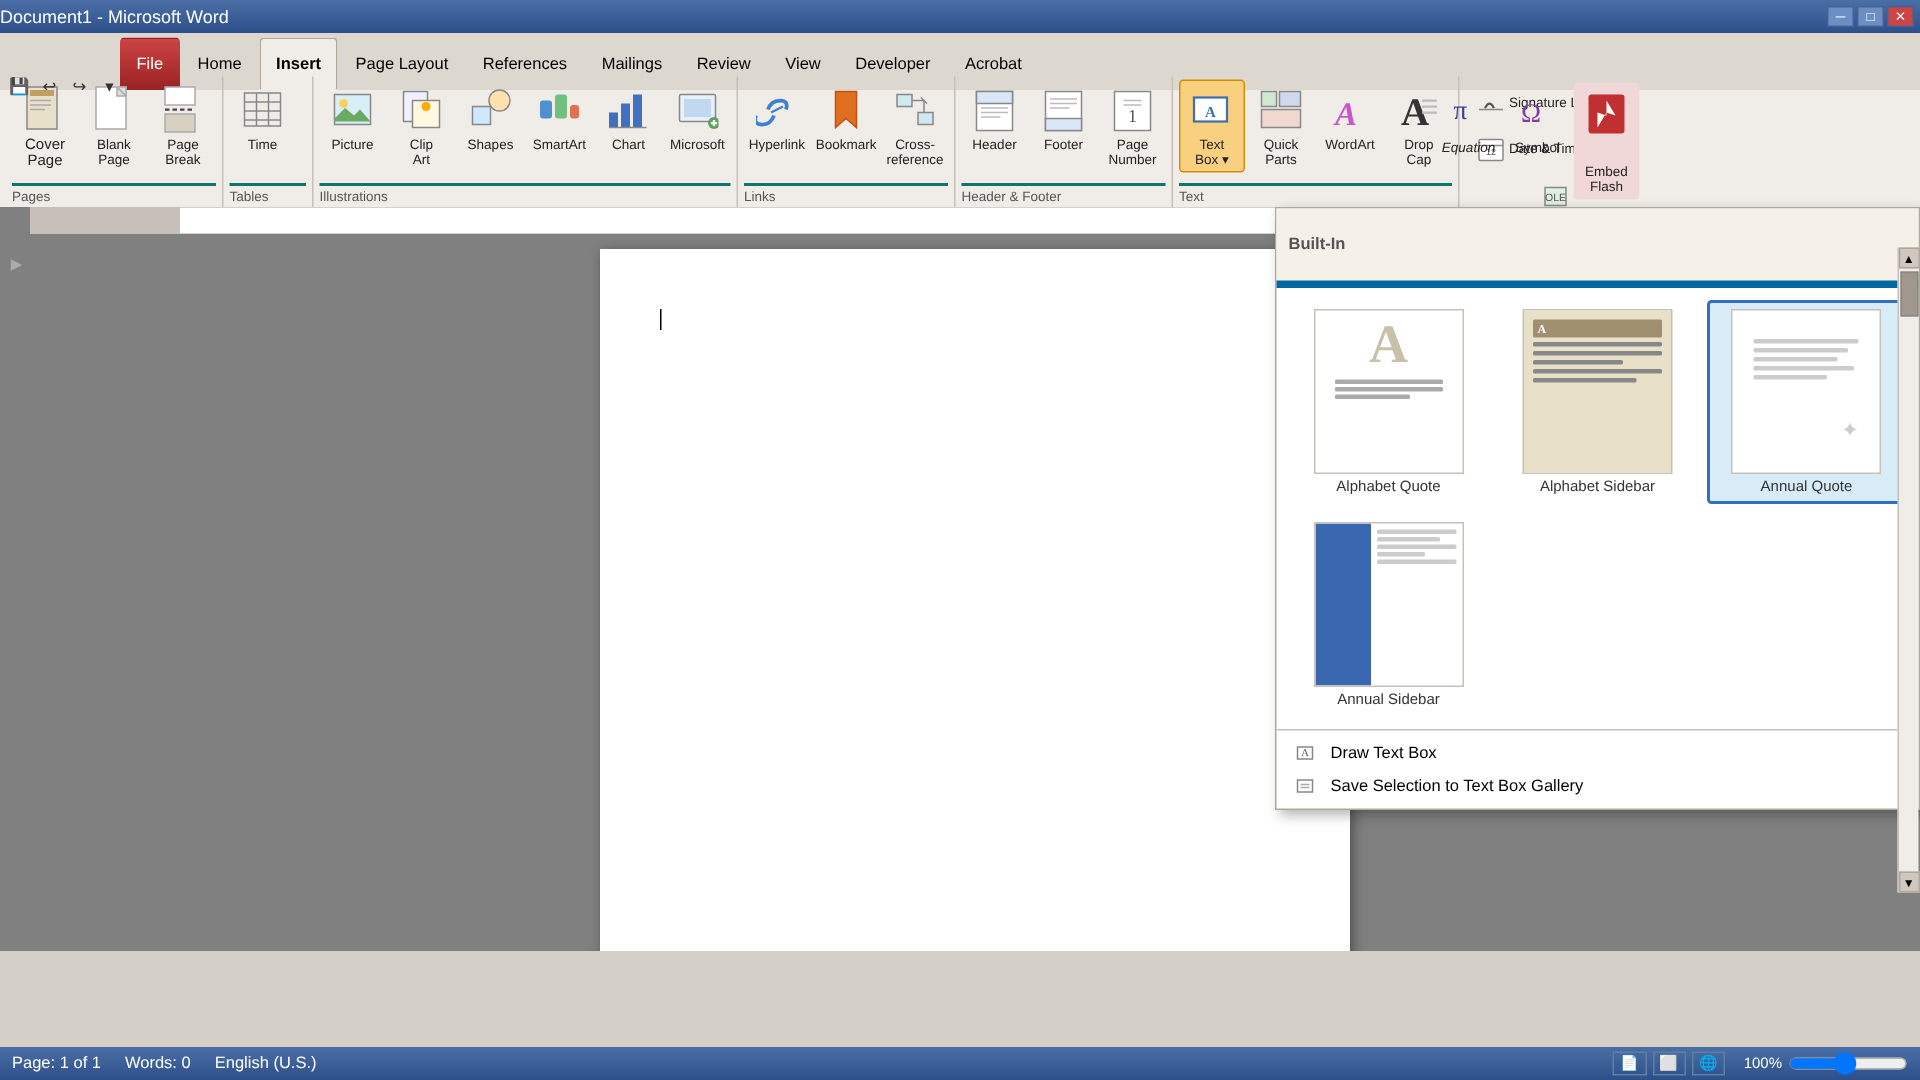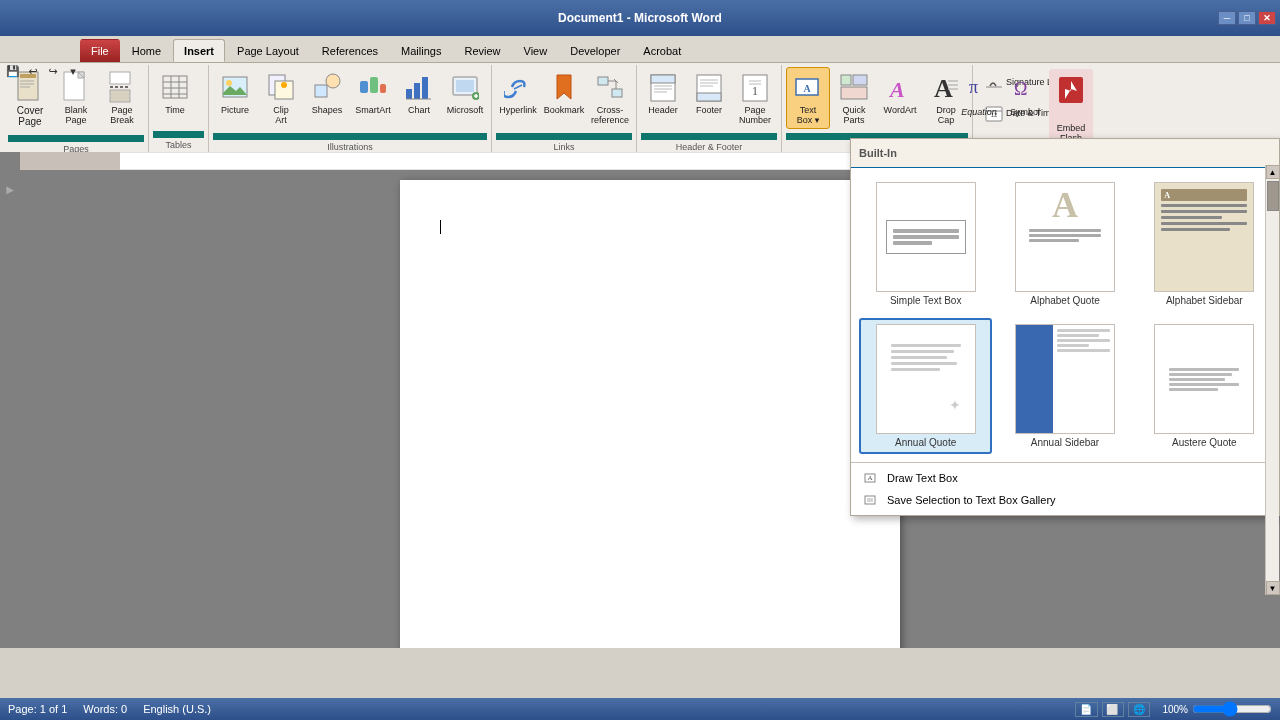--- a/index.html
+++ b/index.html
@@ -2,26 +2,26 @@
 <html><head>
   <meta charset="utf-8">
   <style>
     * { margin: 0; padding: 0; box-sizing: border-box; }
     body { font-family: 'Segoe UI', Arial, sans-serif; font-size: 11px; background: #d4d0c8; width: 1280px; height: 720px; overflow: hidden; }
 
     
     #title-bar {
       background: linear-gradient(to bottom, #4a6fa5, #2d4f8a);
       color: white;
-      height: 36px;
-      display: flex;
-      align-items: center;
-      justify-content: center;
+      height: 22px;
+      display: flex;
+      align-items: center;
+      justify-content: flex-start;
       font-size: 12px;
-      font-weight: bold;
+      font-weight: normal;
       position: relative;
     }
     #title-bar .win-controls {
       position: absolute;
       right: 4px;
       display: flex;
       gap: 2px;
     }
     .win-btn {
       width: 18px; height: 14px;
@@ -33,21 +33,21 @@
       cursor: pointer;
     }
 
     
     #tab-bar {
       display: flex;
       background: #dcd8d0;
       padding-top: 3px;
       padding-left: 2px;
       gap: 1px;
-      height: 26px;
+      height: 38px;
     }
     .ribbon-tab {
       padding: 3px 10px;
       font-size: 11px;
       cursor: pointer;
       border: 1px solid transparent;
       border-bottom: none;
       border-radius: 3px 3px 0 0;
       background: transparent;
     }
@@ -100,25 +100,24 @@
       position: relative;
     }
     .ribbon-group-content {
       display: flex;
       flex: 1;
       align-items: flex-start;
       gap: 2px;
       padding-bottom: 2px;
     }
     .ribbon-group-label {
-      text-align: center;
       font-size: 9px;
       color: #555;
       padding-top: 2px;
-      border-top: 7px solid #0f766e;
+      border-top: 2px solid #0f766e;
       margin-top: 2px;
     }
 
     .ribbon-btn-large {
       display: flex;
       flex-direction: column;
       align-items: center;
       justify-content: flex-start;
       width: 44px;
       min-height: 60px;
@@ -231,24 +230,24 @@
       left: 850px;
       width: 430px;
       background: white;
       border: 1px solid #b0a898;
       box-shadow: 3px 3px 8px rgba(0,0,0,0.3);
       z-index: 100;
       font-size: 11px;
     }
     #dropdown-header {
       background: #f5f0e8;
-      padding: 8px 8px;
+      padding: 18px 8px;
       font-weight: bold;
       font-size: 11px;
-      border-bottom: 1px solid #0369a1;
+      border-bottom: 5px solid #0369a1;
       color: #555;
     }
     #gallery-grid {
       display: grid;
       grid-template-columns: repeat(3, 1fr);
       gap: 6px;
       padding: 8px;
     }
     .gallery-item {
       display: flex;
@@ -694,30 +693,20 @@
     <input type="range" min="10" max="200" value="100" style="width: 80px; height: 12px;">
   </div>
 </div>
 
 <div id="textbox-dropdown">
   <div id="dropdown-header">
     <span>Built-In</span>
   </div>
   <div id="gallery-grid">
 
-    <div class="gallery-item">
-      <div class="gallery-thumb">
-        <div style="border:1px solid #999; padding:6px; width:80px;">
-          <div style="background:#aaa; height:4px; margin:2px 0; border-radius:1px;"></div>
-          <div style="background:#aaa; height:4px; margin:2px 0; border-radius:1px;"></div>
-          <div style="background:#aaa; height:4px; margin:2px 0; border-radius:1px; width:60%;"></div>
-        </div>
-      </div>
-      <div class="gallery-label">Simple Text Box</div>
-    </div>
 
     <div class="gallery-item">
       <div class="gallery-thumb">
         <div style="display:flex; flex-direction:column; align-items:center; padding:4px; width:100%; height:100%;">
           <div style="font-size:36px; font-weight:bold; color:#c8c0a8; line-height:1; font-family:serif;">A</div>
           <div style="width:80%; margin-top:4px;">
             <div style="background:#aaa; height:3px; margin:2px 0; border-radius:1px;"></div>
             <div style="background:#aaa; height:3px; margin:2px 0; border-radius:1px;"></div>
             <div style="background:#aaa; height:3px; margin:2px 0; border-radius:1px; width:70%;"></div>
           </div>
@@ -765,34 +754,20 @@
             <div style="background:#ccc; height:3px; border-radius:1px; width:80%;"></div>
             <div style="background:#ccc; height:3px; border-radius:1px;"></div>
             <div style="background:#ccc; height:3px; border-radius:1px; width:60%;"></div>
             <div style="background:#ccc; height:3px; border-radius:1px;"></div>
           </div>
         </div>
       </div>
       <div class="gallery-label">Annual Sidebar</div>
     </div>
 
-    <div class="gallery-item">
-      <div class="gallery-thumb">
-        <div style="width:100%; height:100%; display:flex; align-items:center; justify-content:center; padding:6px;">
-          <div style="width:70px;">
-            <div style="background:#bbb; height:3px; margin:2px 0; border-radius:1px;"></div>
-            <div style="background:#bbb; height:3px; margin:2px 0; border-radius:1px; width:90%;"></div>
-            <div style="background:#bbb; height:3px; margin:2px 0; border-radius:1px; width:80%;"></div>
-            <div style="background:#bbb; height:3px; margin:2px 0; border-radius:1px;"></div>
-            <div style="background:#bbb; height:3px; margin:2px 0; border-radius:1px; width:70%;"></div>
-          </div>
-        </div>
-      </div>
-      <div class="gallery-label">Austere Quote</div>
-    </div>
 
   </div>
 
   <div style="position:absolute; right:0; top:26px; width:14px; height:430px; background:#f0ede8; border-left:1px solid #c8c0b8; display:flex; flex-direction:column; align-items:center;">
     <div class="scroll-arrow">▲</div>
     <div style="flex:1; width:100%; position:relative;">
       <div class="scroll-thumb"></div>
     </div>
     <div class="scroll-arrow">▼</div>
   </div>

